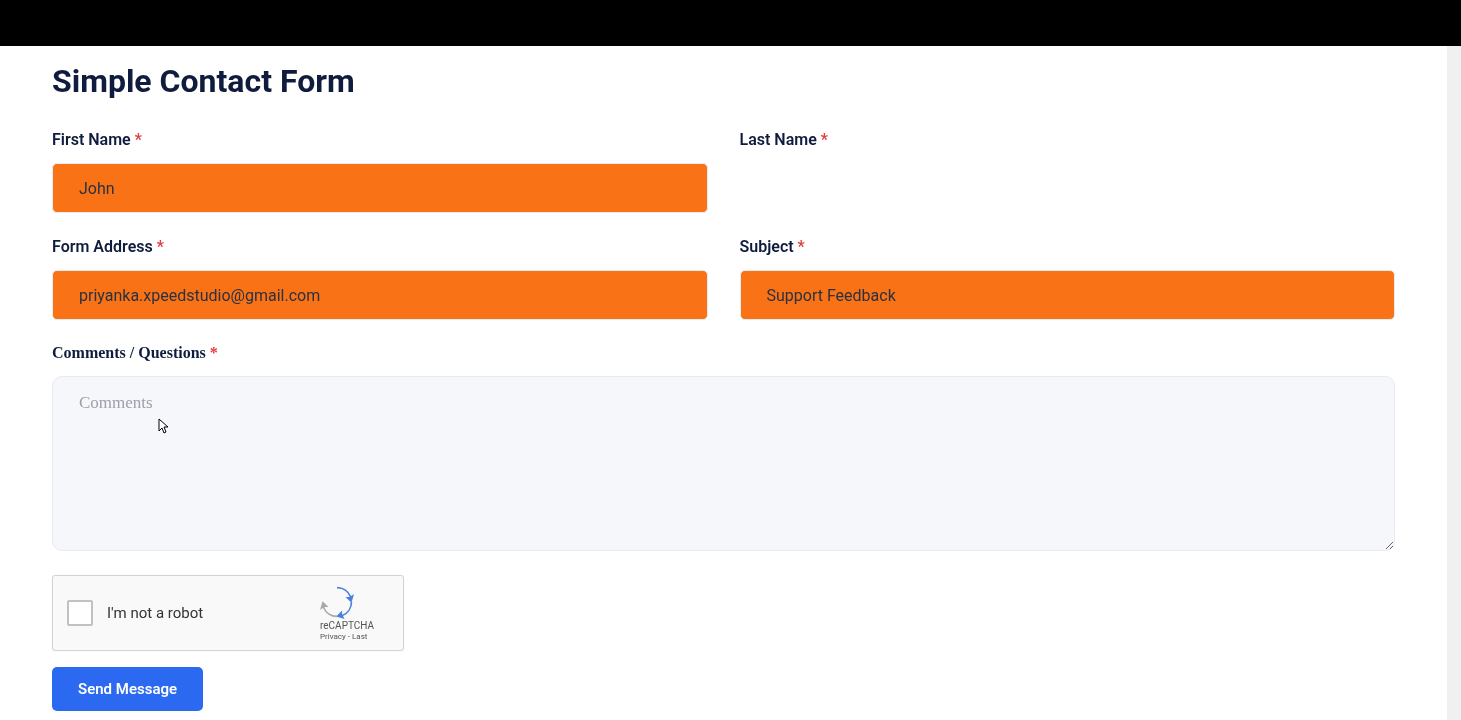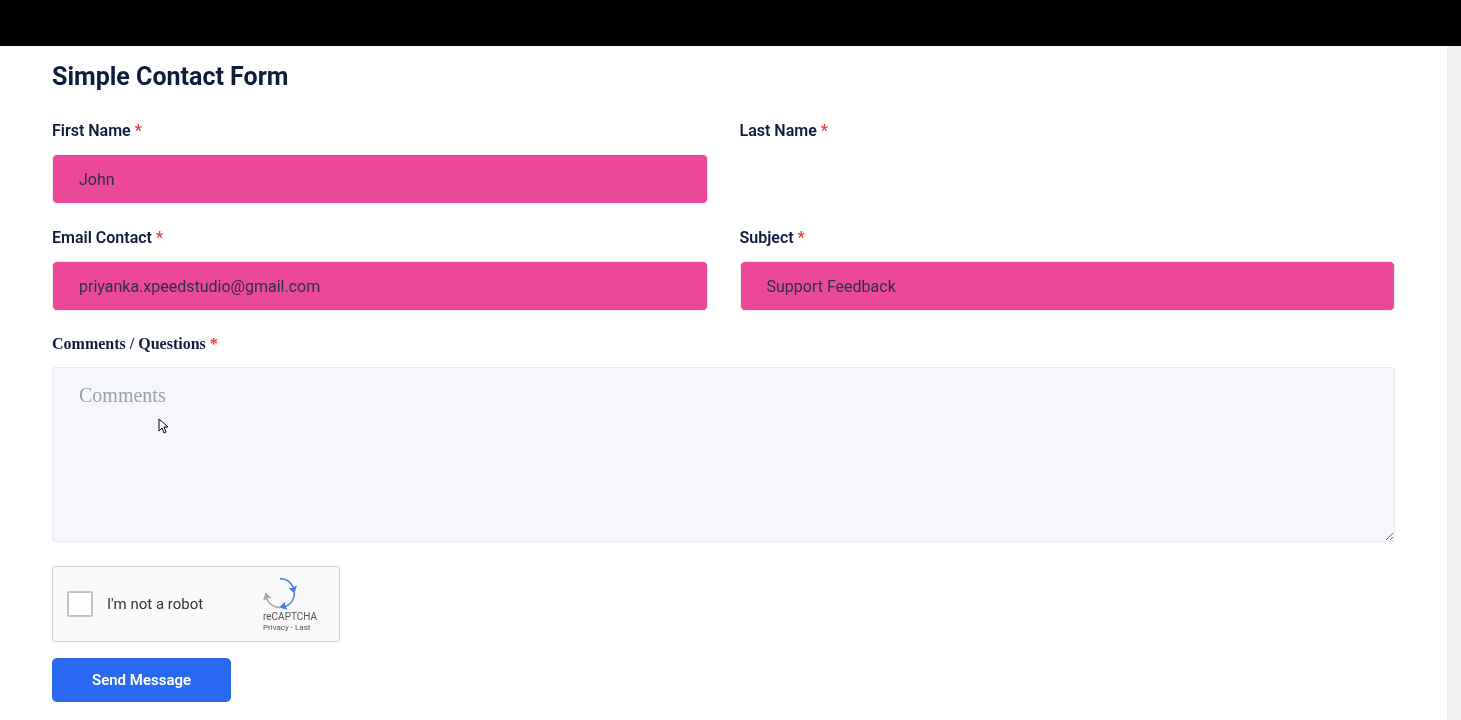--- a/index.html
+++ b/index.html
@@ -28,21 +28,21 @@
       top: 0;
       bottom: 0;
       width: 14px;
       background: #f0f0f0;
     }
     .container {
       padding: 16px 52px 18px 52px;
       max-width: 1447px;
     }
     .page-title {
-      font-size: 25px;
+      font-size: 32px;
       font-weight: 700;
       color: #101c3d;
       margin-bottom: 30px;
     }
     .form-row {
       display: flex;
       gap: 32px;
       margin-bottom: 24px;
     }
     .form-group {
@@ -62,52 +62,52 @@
     }
     .required-star {
       color: #e23c3c;
     }
     .form-input {
       width: 100%;
       height: 50px;
       padding: 0 26px;
       border: 1px solid #e8ebf1;
       border-radius: 5px;
-      background: #ec4899;
+      background: #f97316;
       font-size: 16px;
       color: #2a3142;
       font-family: inherit;
     }
     .form-input::placeholder {
       color: #9ca0a9;
     }
     .form-textarea {
       width: 100%;
       height: 175px;
       padding: 16px 26px;
       border: 1px solid #e8ebf1;
-      border-radius: 3px;
+      border-radius: 10px;
       background: #f6f7fb;
-      font-size: 20px;
+      font-size: 17px;
       color: #2a3142;
       font-family: inherit;
       resize: both;
     }
     .form-textarea::placeholder {
       color: #9ca0a9;
     }
     .recaptcha-box {
-      width: 288px;
+      width: 352px;
       height: 76px;
       border: 1px solid #d3d3d3;
       border-radius: 3px;
       background: #f9f9f9;
       display: flex;
       align-items: center;
-      padding: 0 16px 0 14px;
+      padding: 0 23px 0 14px;
       margin-bottom: 16px;
       position: relative;
       box-shadow: 0 0 2px rgba(0,0,0,0.05);
     }
     .recaptcha-checkbox {
       width: 26px;
       height: 26px;
       border: 2px solid #c1c1c1;
       border-radius: 2px;
       margin-right: 14px;
@@ -136,21 +136,21 @@
     }
     .recaptcha-links {
       font-size: 8px;
       color: #555;
     }
     .submit-button {
       background: #2b6af0;
       color: #fff;
       font-size: 15px;
       font-weight: 600;
-      padding: 13px 40px;
+      padding: 13px 26px;
       border: none;
       border-radius: 5px;
       cursor: pointer;
       font-family: inherit;
     }
     .cursor-pointer {
       position: absolute;
       width: 12px;
       height: 18px;
       pointer-events: none;
@@ -181,21 +181,21 @@
         <label class="form-label">
           <span>Last Name</span>
           <span class="required-star">*</span>
         </label>
       </div>
     </div>
 
     <div class="form-row">
       <div class="form-group">
         <label class="form-label">
-          <span>Email Contact</span>
+          <span>Form Address</span>
           <span class="required-star">*</span>
         </label>
         <input type="email" class="form-input" value="priyanka.xpeedstudio@gmail.com" style="">
       </div>
       <div class="form-group">
         <label class="form-label">
           <span>Subject</span>
           <span class="required-star">*</span>
         </label>
         <input type="text" class="form-input" value="Support Feedback" style="">

